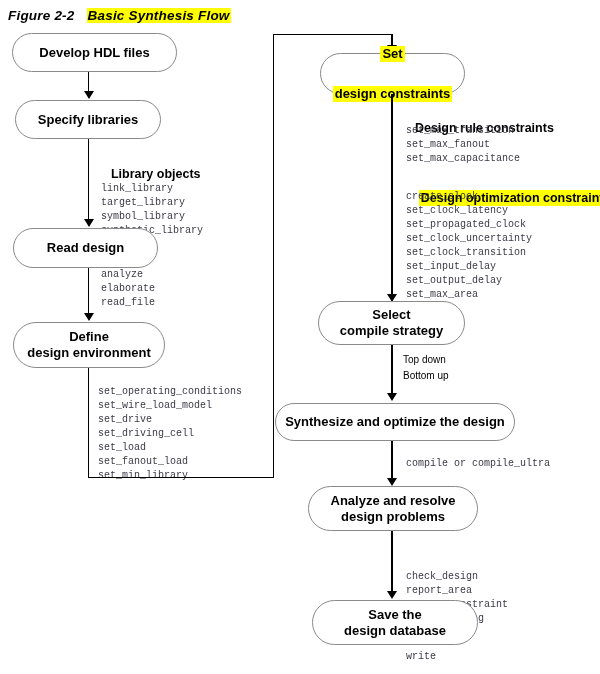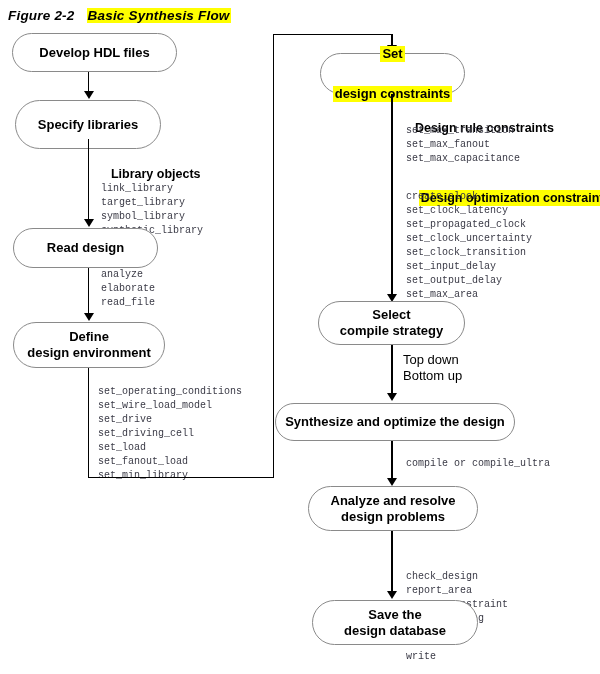--- a/index.html
+++ b/index.html
@@ -94,21 +94,21 @@
     padding: 0 2px;
   }
   .mono {
     font-family: "Liberation Mono", "DejaVu Sans Mono", monospace;
     font-size: 10px;
     line-height: 14px;
     color: #3a3a46;
     white-space: pre;
   }
   .plain {
-    font-size: 13px;
+    font-size: 10px;
     line-height: 16px;
     color: #000;
     white-space: pre;
   }
 </style>
 </head>
 <body>
 
 <div id="page">
 
@@ -116,21 +116,21 @@
     <span class="fig-num">Figure 2-2</span><span class="fig-title">Basic Synthesis Flow</span>
   </div>
 
   <div class="node" style="left:12px; top:33px; width:165px; height:39px;">
     <span class="line">Develop HDL files</span>
   </div>
 
   <div class="vline" style="left:88px; top:72px; height:21px;"></div>
   <div class="arrow" style="left:83.7px; top:91px;"></div>
 
-  <div class="node" style="left:15px; top:100px; width:146px; height:49px;">
+  <div class="node" style="left:15px; top:100px; width:146px; height:39px;">
     <span class="line">Specify libraries</span>
   </div>
 
   <div class="vline" style="left:88px; top:139px; height:82px;"></div>
   <div class="arrow" style="left:83.7px; top:219px;"></div>
 
   <div class="ann ann-head" style="left:97px; top:150px;">
     <span>Library objects</span>
   </div>
   <div class="ann mono" style="left:101px; top:182px;">link_library

